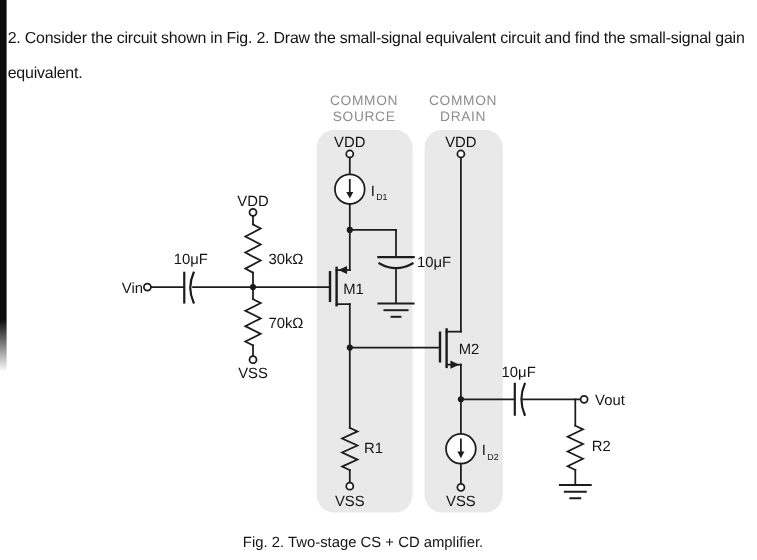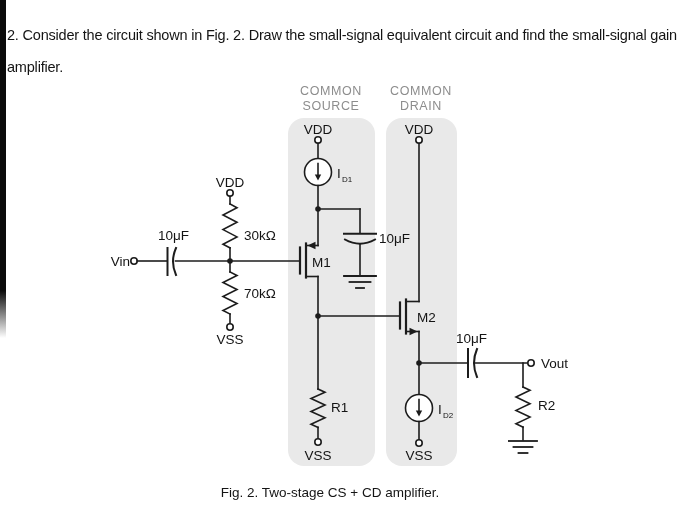--- a/index.html
+++ b/index.html
@@ -39,21 +39,21 @@
   .ah{fill:#1c1c1c;stroke:none;}
 </style>
 </head>
 <body>
 
 <div class="page">
 
   <div class="scan-edge"></div>
 
   <div class="problem-text problem-line1">2. Consider the circuit shown in Fig. 2.  Draw the small-signal equivalent circuit and find the small-signal gain</div>
-  <div class="problem-text problem-line2">amplifier.</div>
+  <div class="problem-text problem-line2">equivalent.</div>
 
   <svg width="688" height="509" viewBox="0 0 688 509">
 
     <rect class="band" x="288" y="118" width="87" height="348" rx="16"></rect>
     <rect class="band" x="386" y="118" width="71" height="348" rx="16"></rect>
 
     <text class="hdr" x="331" y="95">COMMON</text>
     <text class="hdr" x="331" y="110">SOURCE</text>
     <text class="hdr" x="421" y="95">COMMON</text>
     <text class="hdr" x="421" y="110">DRAIN</text>

